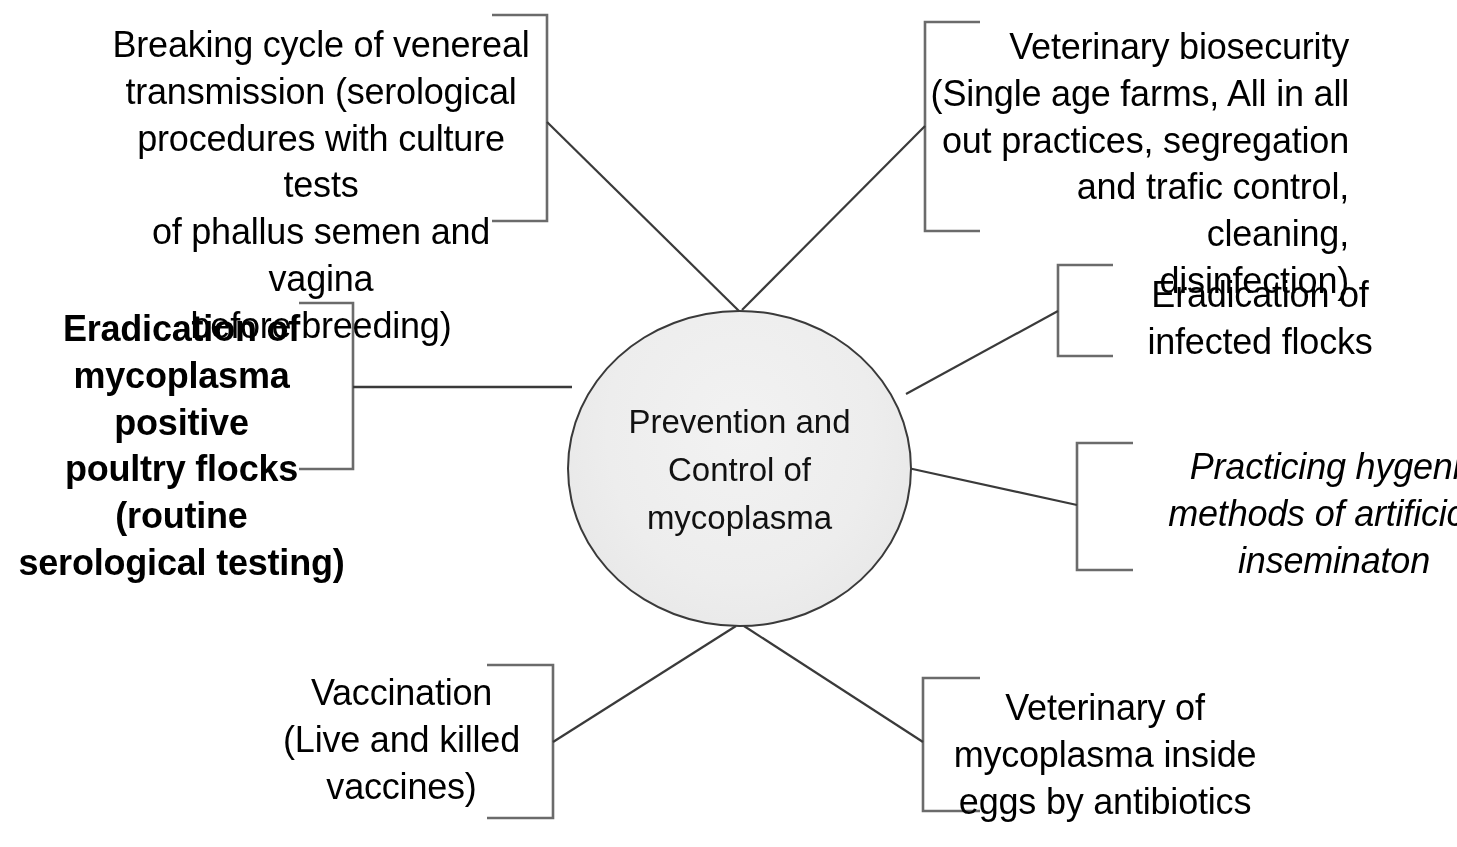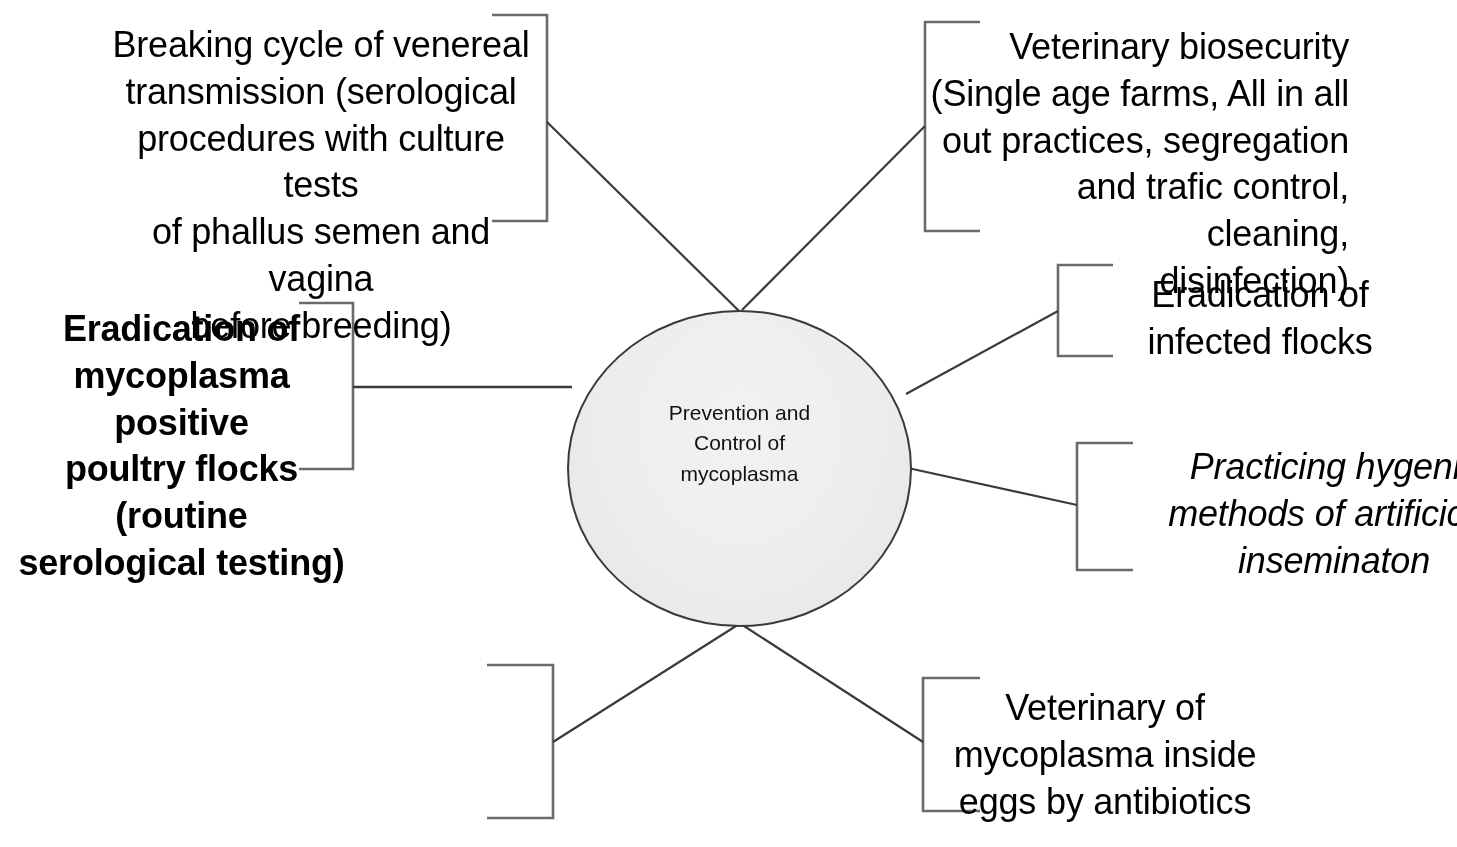--- a/index.html
+++ b/index.html
@@ -45,21 +45,21 @@
     border: 2px solid #3a3a3a;
     box-sizing: border-box;
     background: radial-gradient(ellipse at 50% 38%, #f2f2f2 0%, #ededed 55%, #e4e4e4 100%);
   }
   .center-text {
     position: absolute;
     left: 567px;
     top: 398px;
     width: 345px;
     text-align: center;
-    font-size: 21px;
+    font-size: 33px;
     line-height: 1.45;
     white-space: pre-line;
     color: #111111;
   }
   
   #label-breaking  { left: 95px;   top: 22px;   width: 452px; }
   #label-veterinary{ left: 925px;  top: 24px;   width: 424px; text-align: right; }
   #label-eradication{ left: 10px;  top: 306px;  width: 343px; font-weight: bold; }
   #label-chemotherapy{ left: 1075px; top: 272px; width: 370px; }
   #label-practicing{ left: 1158px; top: 444px;  width: 352px; font-style: italic; }
@@ -118,18 +118,21 @@
 poultry flocks (routine
 serological testing)</div>
 
   <div class="node-label" id="label-chemotherapy">Eradication of
 infected flocks</div>
 
   <div class="node-label" id="label-practicing">Practicing hygenic
 methods of artificicial
 inseminaton</div>
 
+  <div class="node-label" id="label-vaccination">Vaccination
+(Live and killed
+vaccines)</div>
 
   <div class="node-label" id="label-destruction">Veterinary of
 mycoplasma inside
 eggs by antibiotics</div>
 
 </div>
 
 </body></html>

